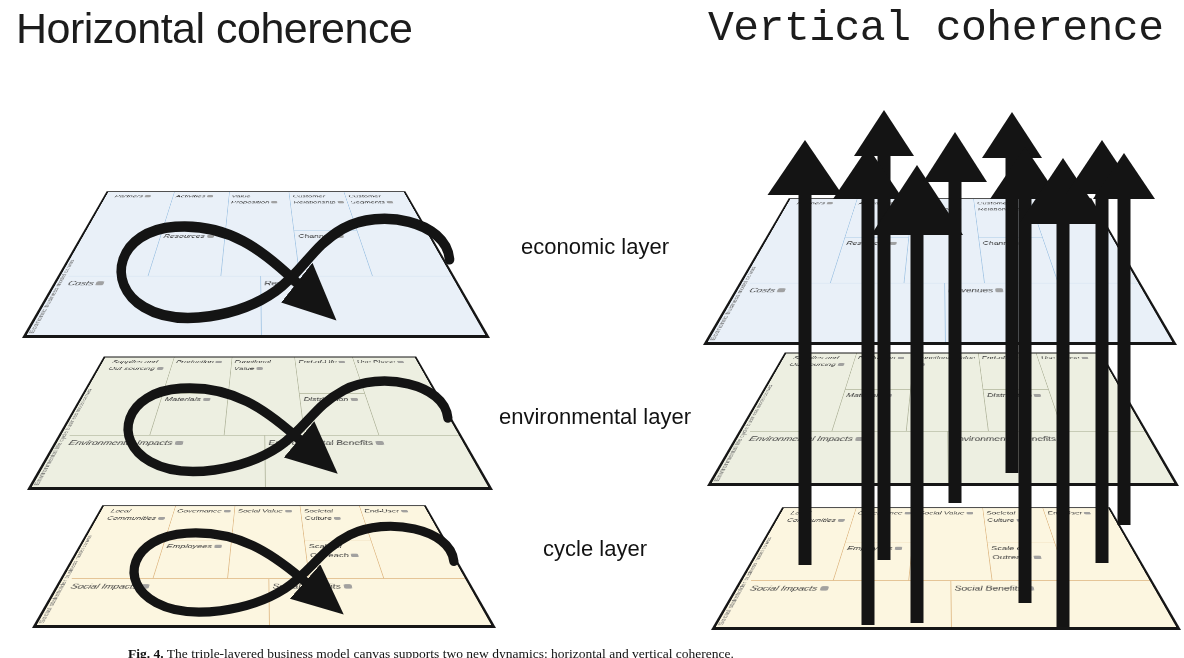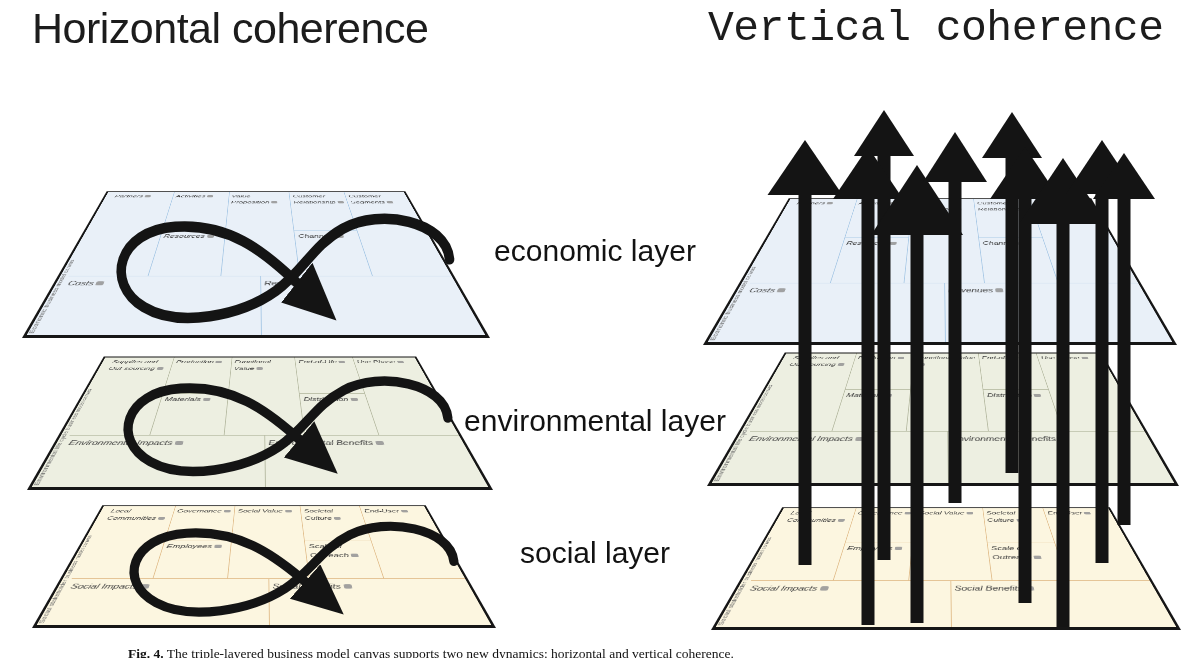--- a/index.html
+++ b/index.html
@@ -4,24 +4,24 @@
 <style>
   html,body{margin:0;padding:0;}
   body{
     width:1184px;height:658px;overflow:hidden;position:relative;
     background:#ffffff;font-family:"Liberation Sans",sans-serif;
   }
   .title{
     position:absolute;font-size:43px;font-weight:500;color:#1c1c1c;
     letter-spacing:-0.5px;white-space:nowrap;
   }
-  #title-left{left:16px;top:4px;margin-left:16px;}
+  #title-left{left:16px;top:4px;}
   #title-right{left:708px;top:4px;font-family:Liberation Mono, monospace;}
   .mid-label{
-    position:absolute;font-size:30px;color:#121212;
+    position:absolute;font-size:22px;color:#121212;
     transform:translateX(-50%);white-space:nowrap;
   }
   
   .bmc{
     position:absolute;box-sizing:border-box;
     border:3px solid var(--border);border-bottom-width:4px;
     background:var(--fill);
     transform-origin:50% 100%;
     transform:perspective(340px) rotateX(40deg);
     z-index:1;
@@ -63,21 +63,21 @@
       <path d="M0 0 L5.5 2.5 L0 5 Z" fill="#141414"></path>
     </marker>
   </defs>
 </svg>
 
 <div class="title" id="title-left">Horizontal coherence</div>
 <div class="title" id="title-right">Vertical coherence</div>
 
 <div class="mid-label" style="left:595px;top:234px">economic layer</div>
 <div class="mid-label" style="left:595px;top:404px">environmental layer</div>
-<div class="mid-label" style="left:595px;top:536px">social layer</div>
+<div class="mid-label" style="left:595px;top:536px">cycle layer</div>
 
 <svg class="loop" style="left:78px;top:200px;width:382px;height:134px" viewBox="0 0 440 140" preserveAspectRatio="none">
   <path d="M 428 62 C 424 22 348 8 305 30 C 270 48 260 74 228 95 C 188 121 116 134 76 112 C 30 87 46 32 112 28 C 174 24 214 54 247 82 L 262 95" stroke="#141414" stroke-width="11" stroke-linecap="round" stroke-linejoin="round" fill="none" marker-end="url(#loophead)"></path>
 </svg>
 <svg class="loop" style="left:86px;top:364px;width:372px;height:122px" viewBox="0 0 440 140" preserveAspectRatio="none">
   <path d="M 428 62 C 424 22 348 8 305 30 C 270 48 260 74 228 95 C 188 121 116 134 76 112 C 30 87 46 32 112 28 C 174 24 214 54 247 82 L 262 95" stroke="#141414" stroke-width="11" stroke-linecap="round" stroke-linejoin="round" fill="none" marker-end="url(#loophead)"></path>
 </svg>
 <svg class="loop" style="left:92px;top:510px;width:372px;height:116px" viewBox="0 0 440 140" preserveAspectRatio="none">
   <path d="M 428 62 C 424 22 348 8 305 30 C 270 48 260 74 228 95 C 188 121 116 134 76 112 C 30 87 46 32 112 28 C 174 24 214 54 247 82 L 262 95" stroke="#141414" stroke-width="11" stroke-linecap="round" stroke-linejoin="round" fill="none" marker-end="url(#loophead)"></path>
 </svg>

